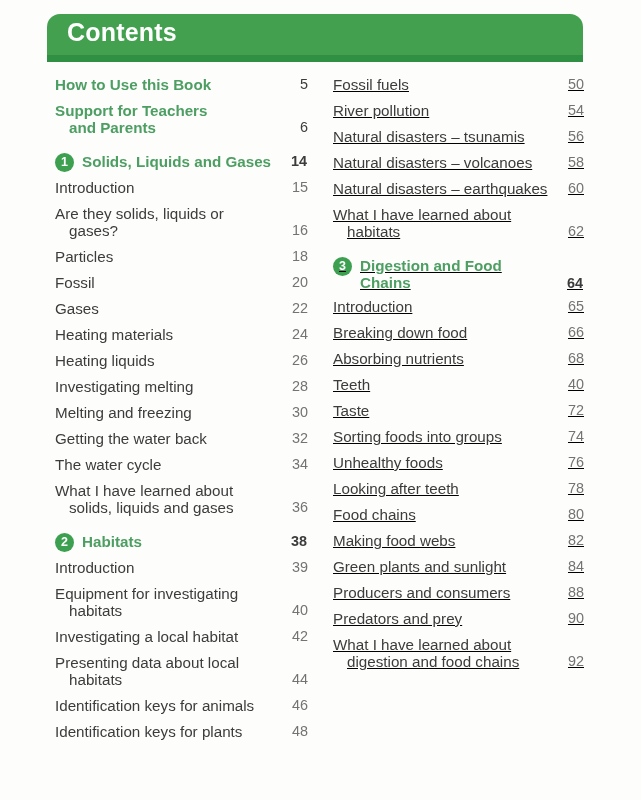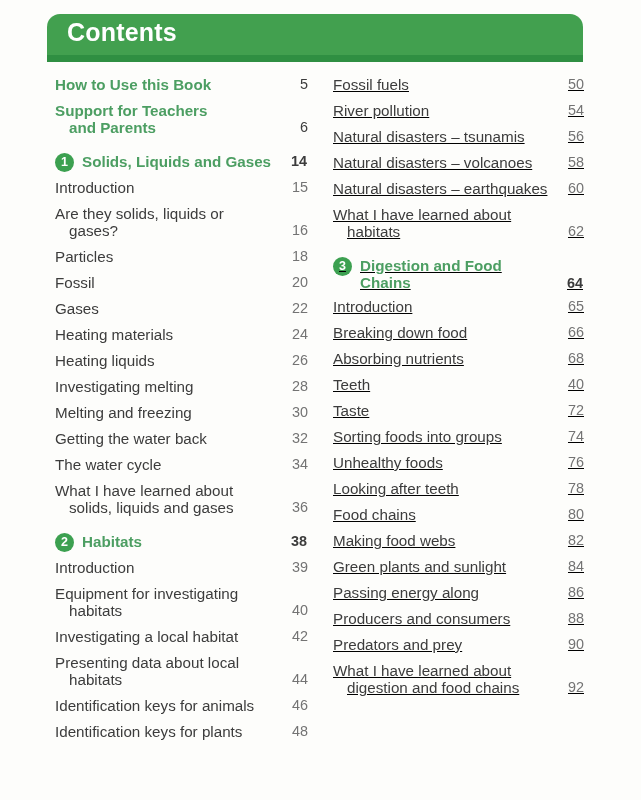--- a/index.html
+++ b/index.html
@@ -323,24 +323,20 @@
       </div>
       <div class="row">
         <span class="title">Making food webs</span>
         <span class="pg">82</span>
       </div>
       <div class="row">
         <span class="title">Green plants and sunlight</span>
         <span class="pg">84</span>
       </div>
       <div class="row">
-        <span class="title">Passing energy along</span>
-        <span class="pg">86</span>
-      </div>
-      <div class="row">
         <span class="title">Producers and consumers</span>
         <span class="pg">88</span>
       </div>
       <div class="row">
         <span class="title">Predators and prey</span>
         <span class="pg">90</span>
       </div>
       <div class="row wrap">
         <span class="title">What I have learned about
 digestion and food chains</span>

